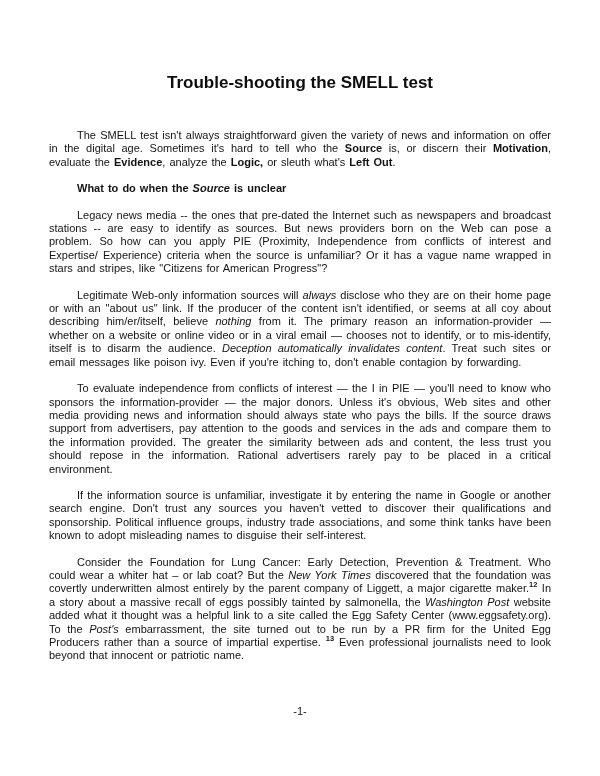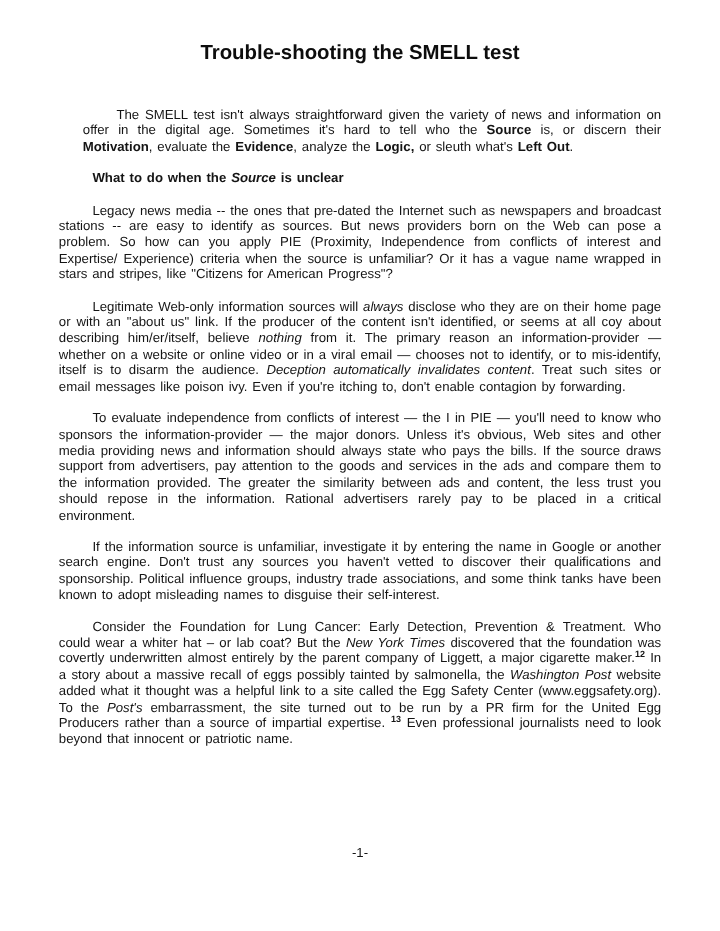--- a/index.html
+++ b/index.html
@@ -7,40 +7,40 @@
   body {
     width:600px; height:776px;
     font-family:"Liberation Sans", sans-serif;
     color:#141414;
     position:relative;
     overflow:hidden;
   }
   .page {
     width:600px; height:776px;
     background:#ffffff;
-    padding:34px 49px 0 49px;
+    padding:73px 49px 0 49px;
     position:relative;
   }
   .doc-title {
     font-size:17px;
     font-weight:bold;
     text-align:center;
     color:#0d0d0d;
     margin-bottom:36px;
     line-height:20px;
   }
   p.body {
     font-size:11px;
     line-height:13.4px;
     text-align:justify;
     text-indent:28px;
     margin-top:13px;
     word-spacing:1px;
   }
-  p.body.first { margin-top:0;margin-left:20px; }
+  p.body.first { margin-top:0; }
   p.heading {
     font-weight:bold;
     text-align:left;
   }
   .bi { font-style:italic; }
   sup.fn {
     font-size:7.5px;
     vertical-align:super;
     line-height:0;
     font-weight:bold;

